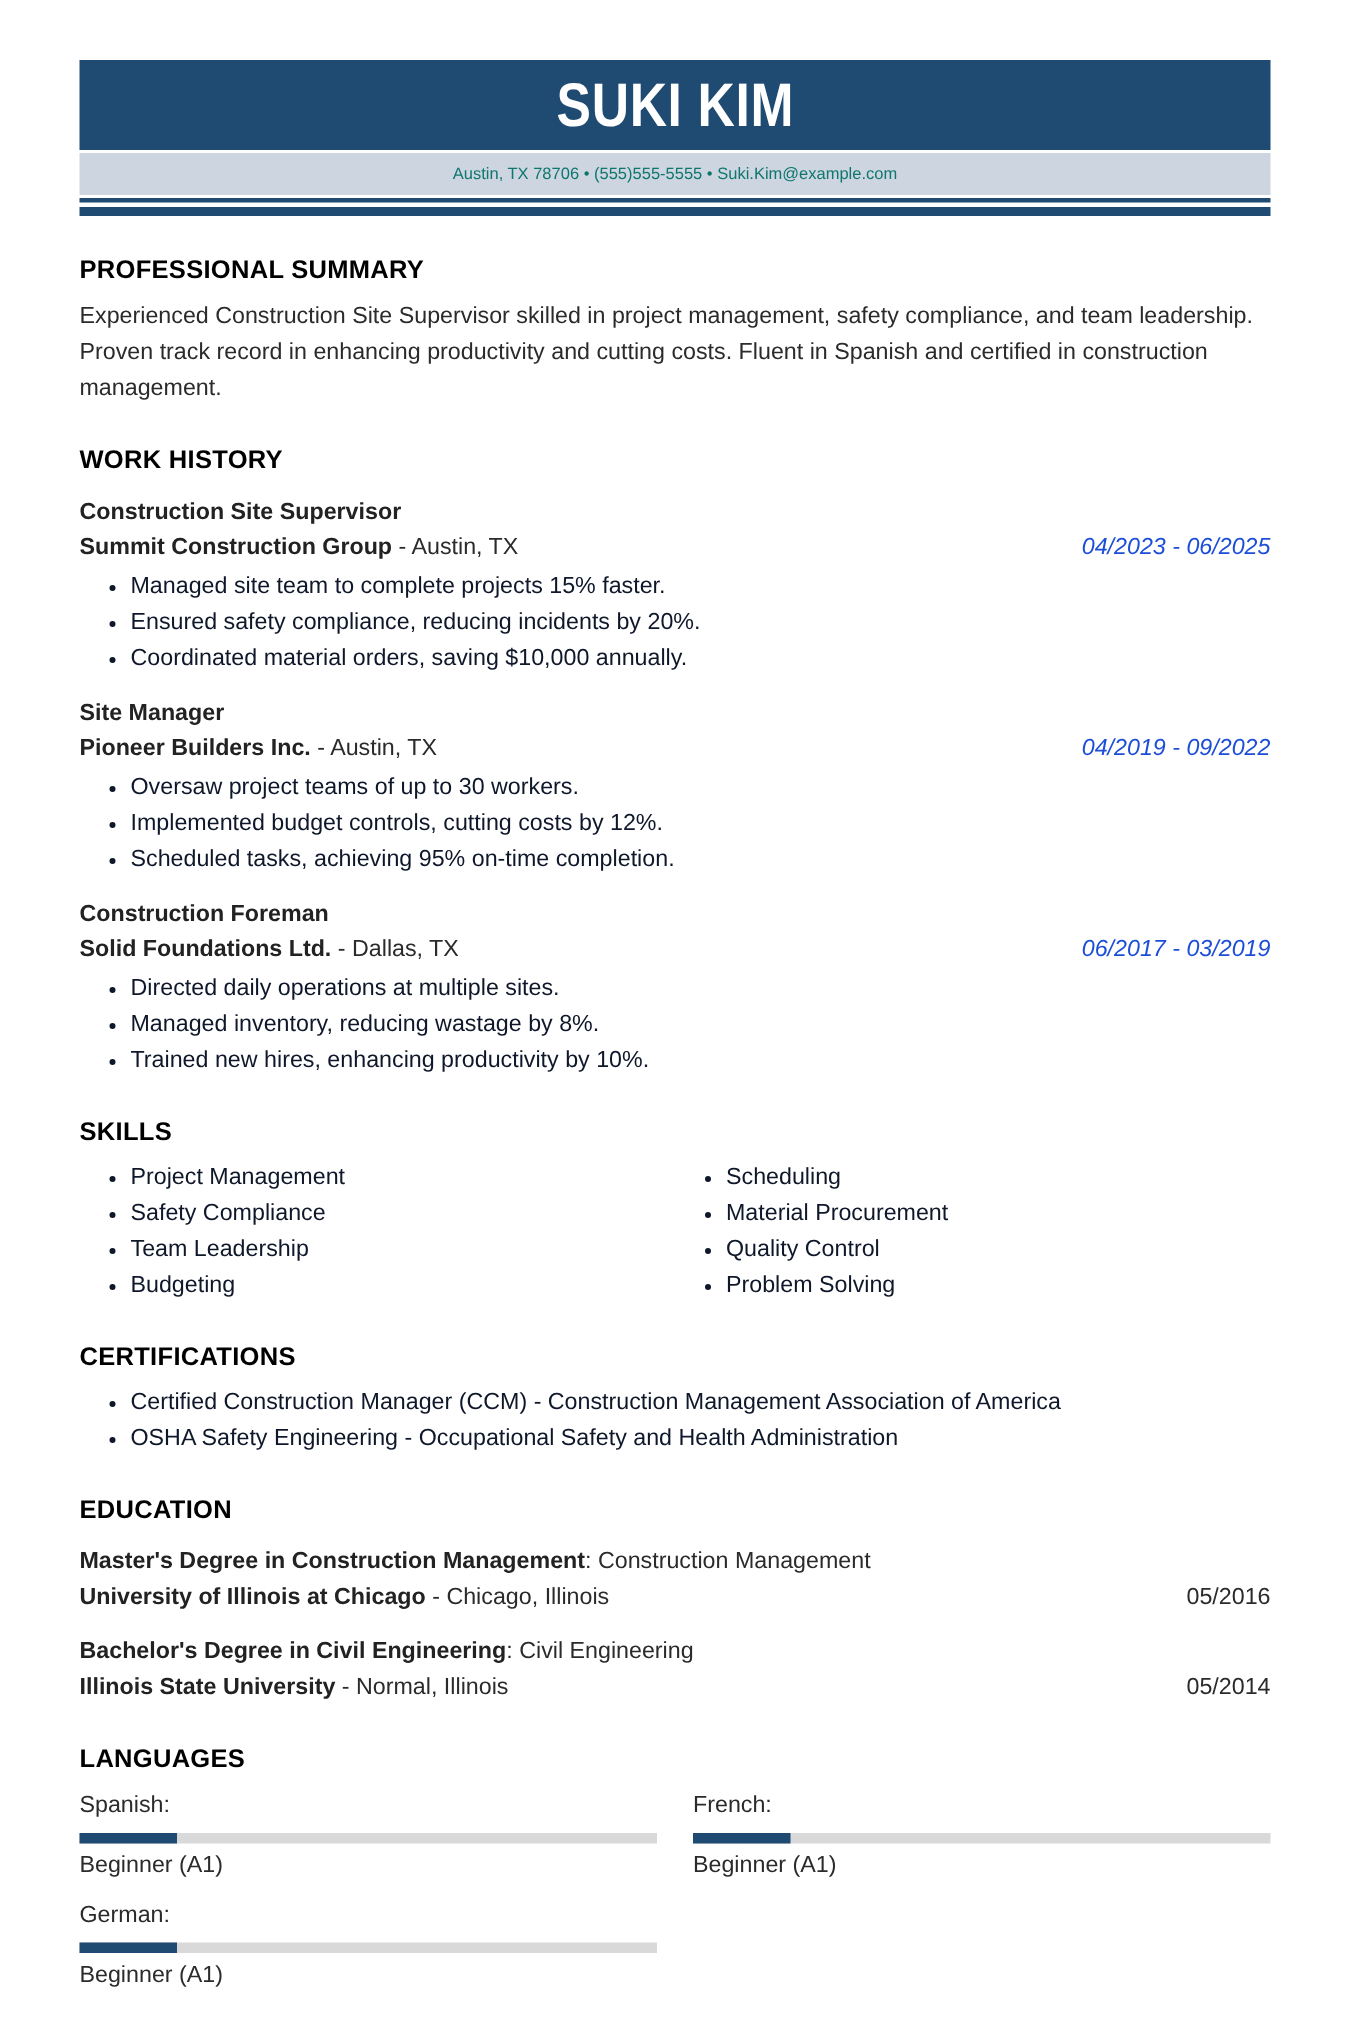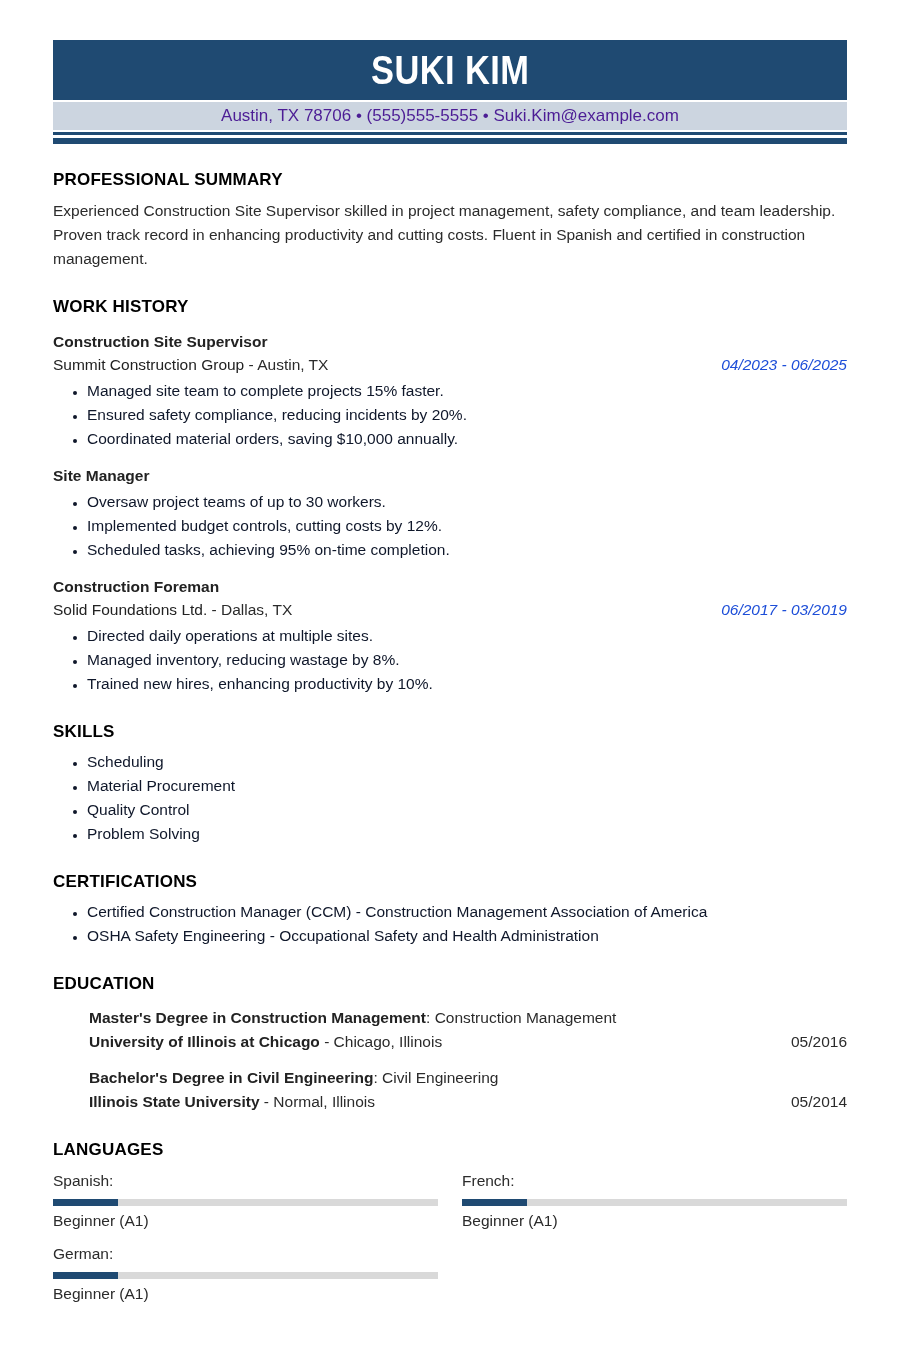--- a/index.html
+++ b/index.html
@@ -16,53 +16,53 @@
     display: flex; align-items: center; justify-content: center;
   }
   .name-banner h1 {
     margin: 0; color: #ffffff; font-size: 41px; font-weight: bold;
     letter-spacing: 0.5px; transform: scaleX(0.84); white-space: nowrap;
   }
   .contact-bar {
     margin: 2px 53px 0; height: 28px; background: #ccd5e0;
     display: flex; align-items: center; justify-content: center;
   }
-  .contact-bar .contact-line { color: #4c1d95; font-size: 17px; }
+  .contact-bar .contact-line { color: #0f766e; font-size: 11px; }
   .rule-thin  { margin: 2px 53px 0; height: 3px; background: #1f4a72; }
   .rule-thick { margin: 3px 53px 0; height: 6px; background: #1f4a72; }
 
   
   .section-heading {
     font-size: 17px; font-weight: bold; color: #000000;
     letter-spacing: 0.2px; margin: 26px 0 0 0;
   }
   .summary-text {
     margin-top: 9px; font-size: 15.5px; line-height: 24px; color: #2b2b2b;
   }
 
   
   .job { margin-top: 13px; }
   .job-title { font-weight: bold; font-size: 15.5px; line-height: 23px; color: #222; }
   .job-row { display: flex; justify-content: space-between; font-size: 15.5px; line-height: 23px; }
-  .job-company { font-weight: normal; color: #222; }
+  .job-company { font-weight: bold; color: #222; }
   .job-location { color: #2b2b2b; }
   .job-dates { color: #1d4ed8; white-space: nowrap; font-style: italic; }
   ul.bullets { margin: 3px 0 0 0; padding-left: 34px; list-style: disc; }
   ul.bullets li { font-size: 15.5px; line-height: 24px; color: #0f172a; }
   ul.bullets li::marker { font-size: 12px; }
 
   
   .skills-grid { display: grid; grid-template-columns: 1fr 1fr; margin-top: 8px; }
   .skills-grid ul { margin: 0; }
 
   
   .certs ul { margin-top: 8px; }
 
   
-  .edu { margin-top: 12px; font-size: 15.5px; line-height: 24px; margin-left: 36px; }
+  .edu { margin-top: 12px; font-size: 15.5px; line-height: 24px; }
   .edu-line1 .degree { font-weight: bold; color: #222; }
   .edu-line2 { display: flex; justify-content: space-between; }
   .edu-line2 .school { font-weight: bold; color: #222; }
 
   
   .lang-grid { display: grid; grid-template-columns: 1fr 1fr; column-gap: 24px; row-gap: 13px; margin-top: 10px; }
   .lang-name { font-size: 15.5px; line-height: 22px; color: #2b2b2b; }
   .lang-track { margin-top: 7px; height: 7px; background: #d9d9d9; width: 100%; }
   .lang-fill { height: 7px; background: #1f4a72; width: 0; }
   .lang-level { margin-top: 6px; font-size: 15.5px; color: #2b2b2b; }
@@ -99,20 +99,24 @@
         </div>
         <ul class="bullets">
           <li>Managed site team to complete projects 15% faster.</li>
           <li>Ensured safety compliance, reducing incidents by 20%.</li>
           <li>Coordinated material orders, saving $10,000 annually.</li>
         </ul>
       </div>
 
       <div class="job">
         <div class="job-title">Site Manager</div>
+        <div class="job-row">
+          <div><span class="job-company">Pioneer Builders Inc.</span><span class="job-location"> - Austin, TX</span></div>
+          <div class="job-dates">04/2019 - 09/2022</div>
+        </div>
         <ul class="bullets">
           <li>Oversaw project teams of up to 30 workers.</li>
           <li>Implemented budget controls, cutting costs by 12%.</li>
           <li>Scheduled tasks, achieving 95% on-time completion.</li>
         </ul>
       </div>
 
       <div class="job">
         <div class="job-title">Construction Foreman</div>
         <div class="job-row">
@@ -123,20 +127,26 @@
           <li>Directed daily operations at multiple sites.</li>
           <li>Managed inventory, reducing wastage by 8%.</li>
           <li>Trained new hires, enhancing productivity by 10%.</li>
         </ul>
       </div>
     </div>
 
     <div>
       <div class="section-heading">SKILLS</div>
       <div class="skills-grid">
+        <ul class="bullets">
+          <li>Project Management</li>
+          <li>Safety Compliance</li>
+          <li>Team Leadership</li>
+          <li>Budgeting</li>
+        </ul>
         <ul class="bullets">
           <li>Scheduling</li>
           <li>Material Procurement</li>
           <li>Quality Control</li>
           <li>Problem Solving</li>
         </ul>
       </div>
     </div>
 
     <div class="certs">

